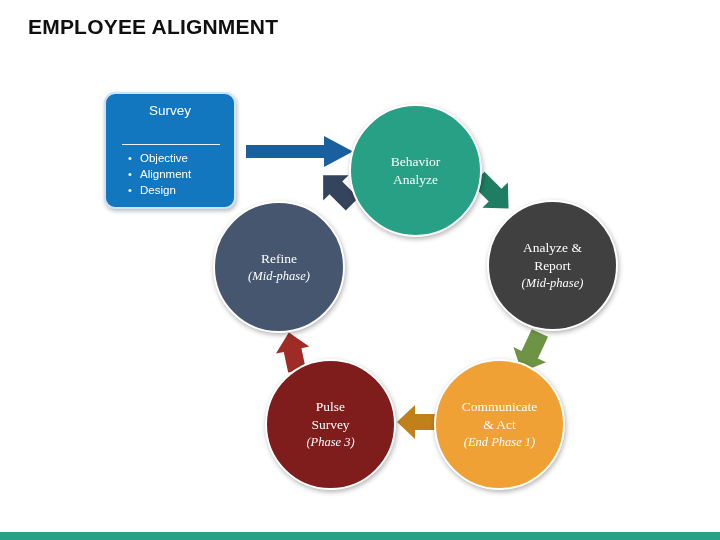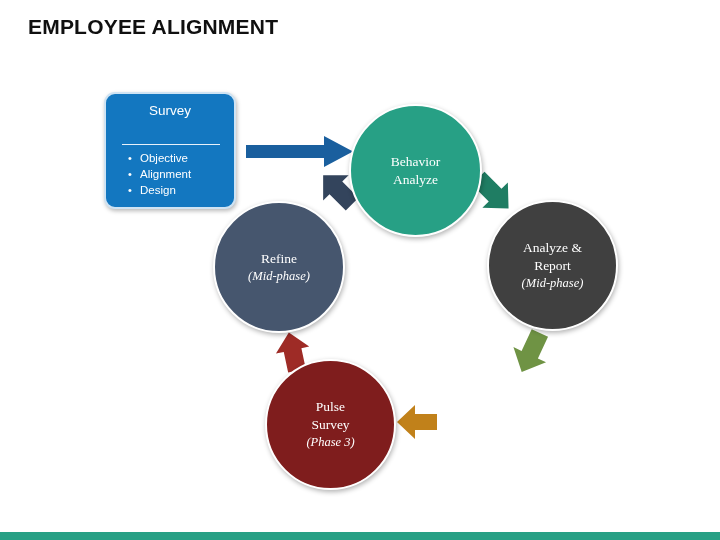--- a/index.html
+++ b/index.html
@@ -164,20 +164,25 @@
     <div class="lbl">Behavior</div>
     <div class="lbl">Analyze</div>
   </div>
 
   <div class="node" id="node-analyze">
     <div class="lbl">Analyze &amp;</div>
     <div class="lbl">Report</div>
     <div class="sub">(Mid-phase)</div>
   </div>
 
+  <div class="node" id="node-communicate">
+    <div class="lbl">Communicate</div>
+    <div class="lbl">&amp; Act</div>
+    <div class="sub">(End Phase 1)</div>
+  </div>
 
   <div class="node" id="node-pulse">
     <div class="lbl">Pulse</div>
     <div class="lbl">Survey</div>
     <div class="sub">(Phase 3)</div>
   </div>
 
   <div class="node" id="node-refine">
     <div class="lbl">Refine</div>
     <div class="sub">(Mid-phase)</div>

